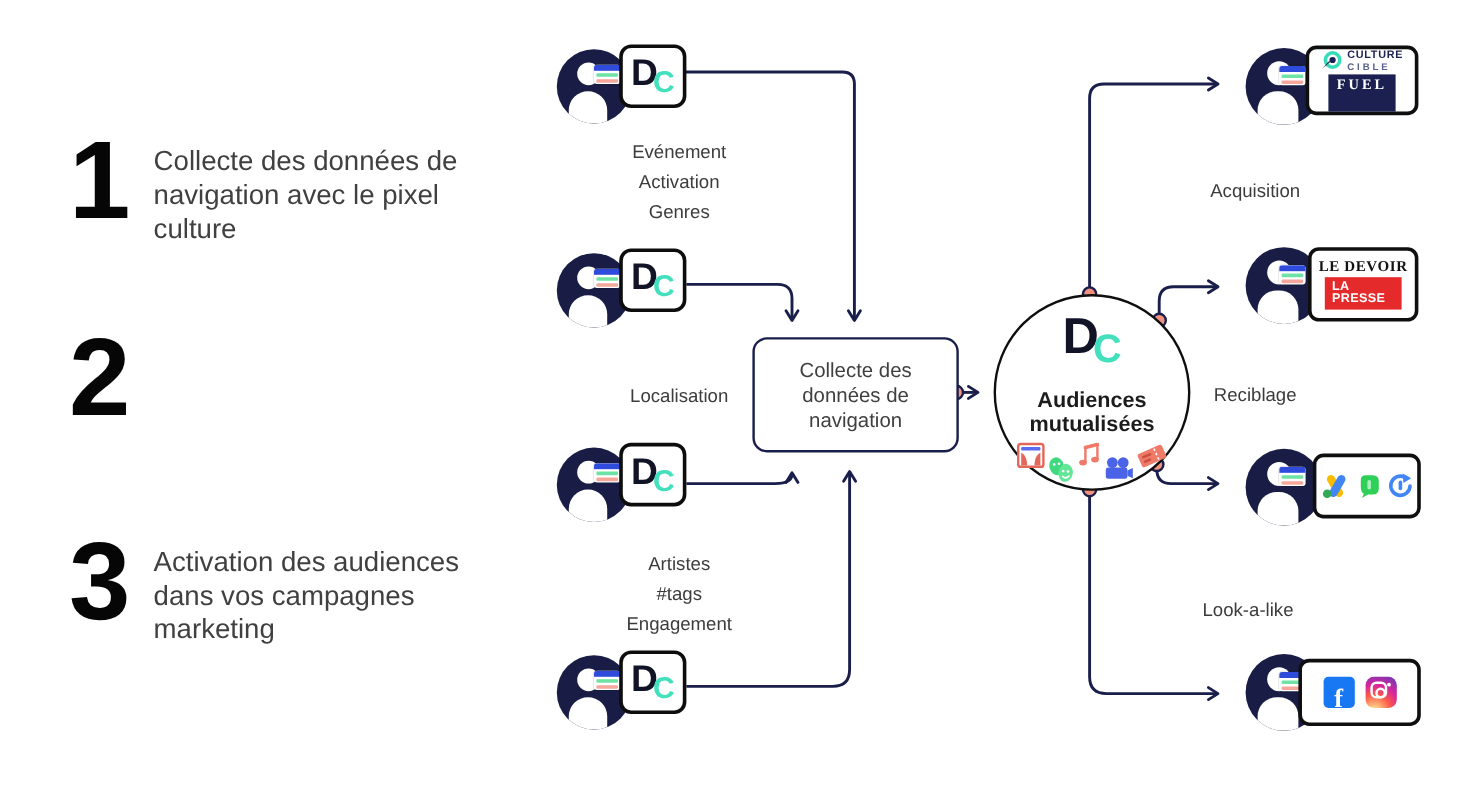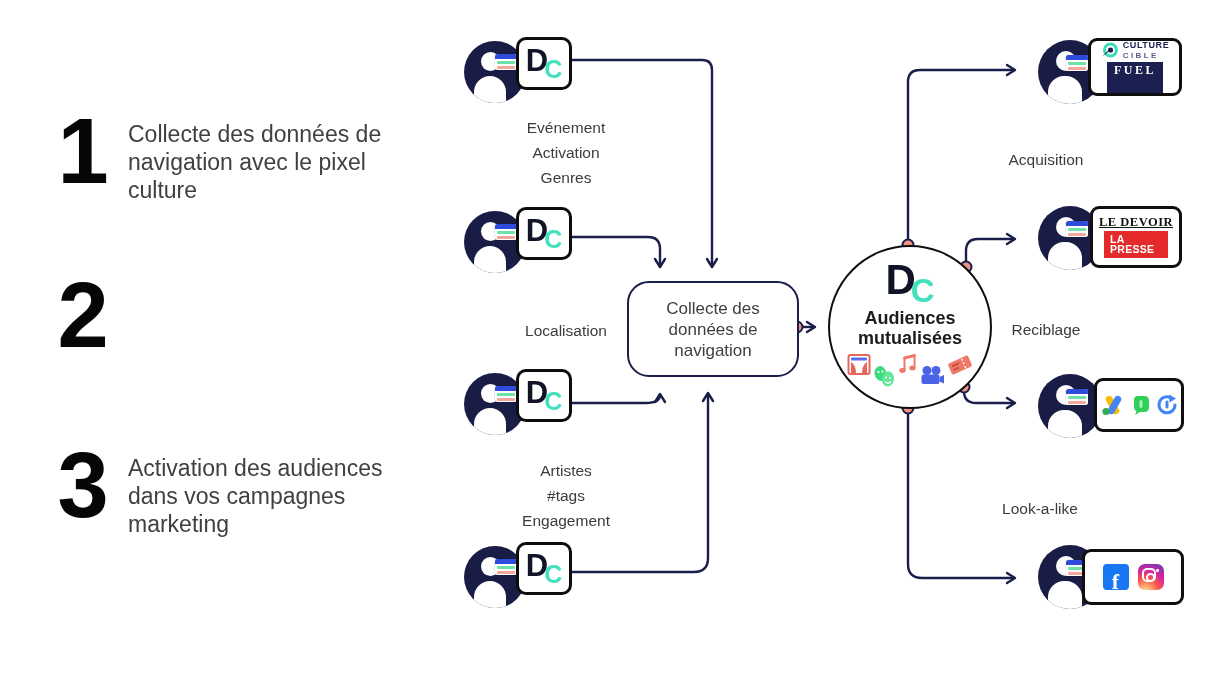--- a/index.html
+++ b/index.html
@@ -61,45 +61,45 @@
   .lbl{position:absolute;z-index:2;font-size:15.5px;line-height:25px;color:#3c3c3c;
        text-align:center;white-space:pre-line;}
   #lbl-src1{left:466px;top:115px;width:200px;}
   #lbl-src2{left:466px;top:318px;width:200px;}
   #lbl-src3{left:466px;top:458px;width:200px;}
   #lbl-tgt1{left:956px;top:147px;width:180px;}
   #lbl-tgt2{left:956px;top:317px;width:180px;}
   #lbl-tgt3{left:950px;top:496px;width:180px;}
 
   
-  #collector{left:627px;top:281px;width:168px;height:92px;border:2.5px solid #1a1e4a;border-radius:22px;
+  #collector{left:627px;top:281px;width:168px;height:92px;border:2.5px solid #1a1e4a;border-radius:12px;
              background:#fff;z-index:2;display:flex;align-items:center;justify-content:center;
              text-align:center;font-size:17px;line-height:21px;color:#3f3f3f;white-space:pre-line;}
 
   
   #hub{left:828px;top:245px;width:164px;height:164px;border:2.5px solid #0f0f0f;border-radius:50%;
        background:#fff;z-index:2;display:flex;flex-direction:column;align-items:center;box-sizing:border-box;
        padding-top:12px;}
   #hub .logo{display:flex;align-items:flex-start;line-height:1;}
   #hub .logo .d{font-size:42px;font-weight:800;color:#111327;}
   #hub .logo .c{font-size:33px;font-weight:800;color:#43e0bd;margin-left:-5px;margin-top:15px;}
   #hub .title{font-size:18px;font-weight:700;color:#1c1c1c;line-height:20px;text-align:center;
-              white-space:pre-line;margin-top:1px;}
+              white-space:pre-line;margin-top:16px;}
   #hub .icons{display:flex;align-items:flex-start;gap:2px;margin-top:5px;}
   #hub .icons .dn{margin-top:12px;}
 
   
   .cc-col{display:flex;align-items:center;gap:4px;}
   .cc-txt{display:flex;flex-direction:column;line-height:1;}
   .cc-l1{font-size:9px;font-weight:800;color:#1c2050;letter-spacing:.6px;}
   .cc-l2{font-size:8px;font-weight:600;color:#5a618c;letter-spacing:2.4px;margin-top:1.5px;}
   .fuel-box{background:#1c2050;color:#fff;font-family:"Liberation Serif",serif;font-weight:700;
             font-size:12px;letter-spacing:2.5px;padding:2px 7px 17px;line-height:1;}
   .devoir{font-family:"Liberation Serif",serif;font-weight:700;font-size:12.5px;color:#121212;
-          letter-spacing:.5px;line-height:1;text-decoration:underline;}
+          letter-spacing:.5px;line-height:1;}
   .presse-box{background:#e42a2a;color:#fff;font-weight:800;font-size:10.5px;line-height:10.5px;
               padding:3px 6px;letter-spacing:.3px;text-align:left;min-width:52px;}
   .fb{width:26px;height:26px;border-radius:4px;background:#1877f2;display:flex;align-items:flex-end;
       justify-content:center;overflow:hidden;}
   .fb span{color:#fff;font-size:22px;font-weight:700;line-height:1;margin-bottom:-3px;font-family:"Liberation Serif",serif;}
   .ig{width:26px;height:26px;border-radius:7px;position:relative;
       background:radial-gradient(circle at 28% 110%,#fdf497 0%,#fd5949 40%,#d6249f 65%,#8134af 90%);}
   .ig .cam{position:absolute;left:4px;top:4px;width:14px;height:14px;border:2px solid #fff;border-radius:5px;box-sizing:border-box;}
   .ig .lens{position:absolute;left:8.5px;top:8.5px;width:9px;height:9px;border:2px solid #fff;border-radius:50%;box-sizing:border-box;}
   .ig .dot{position:absolute;right:5px;top:5px;width:2.5px;height:2.5px;background:#fff;border-radius:50%;}

